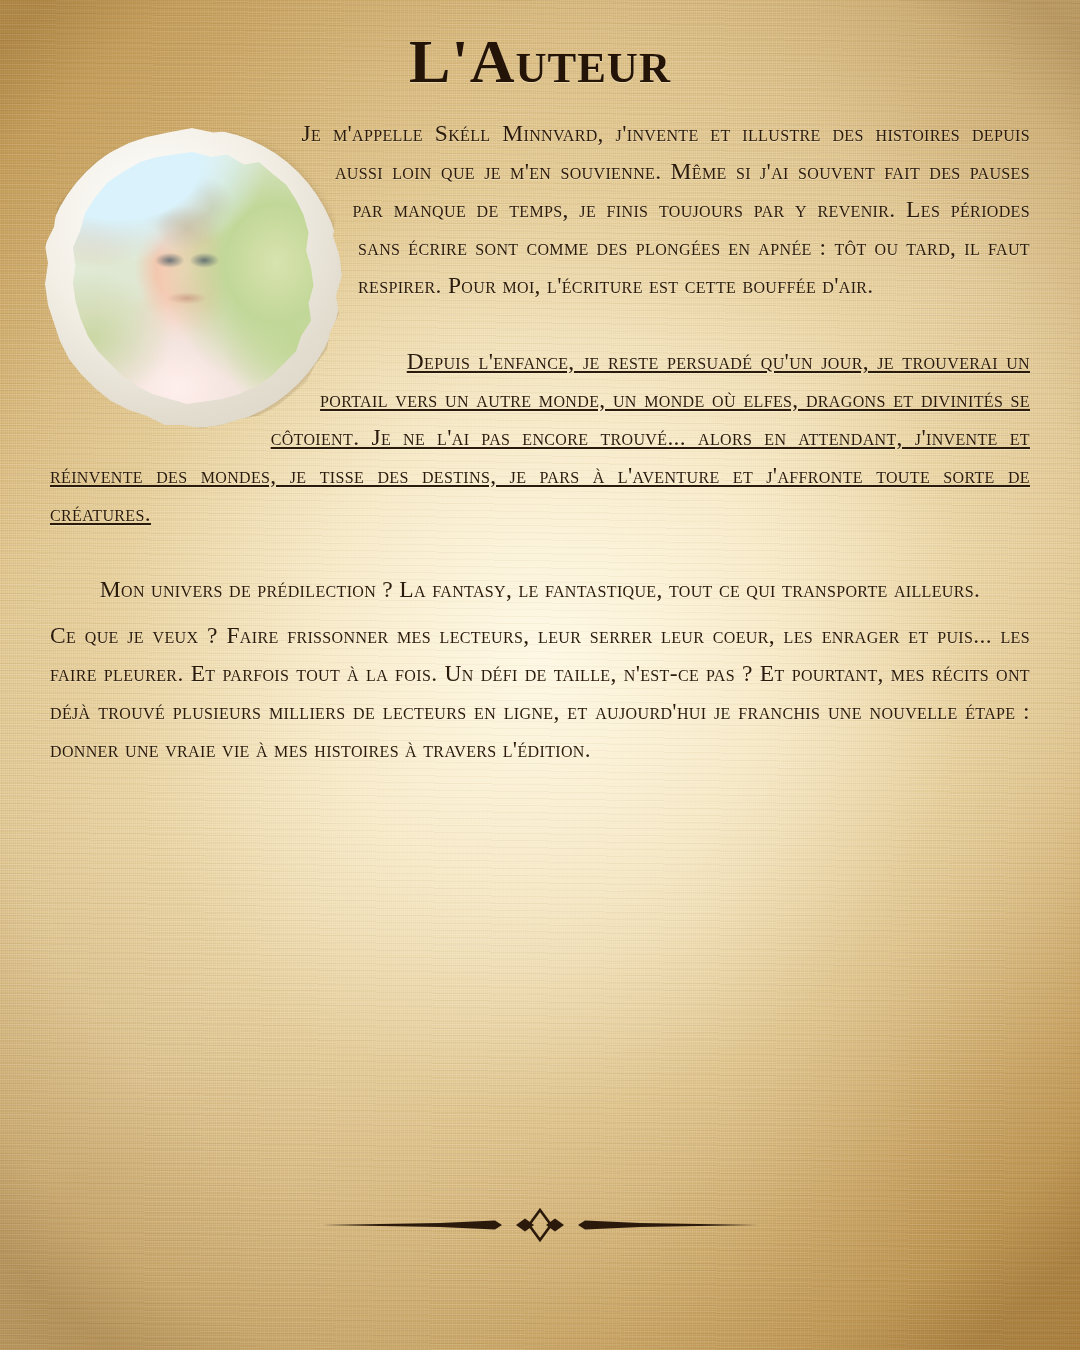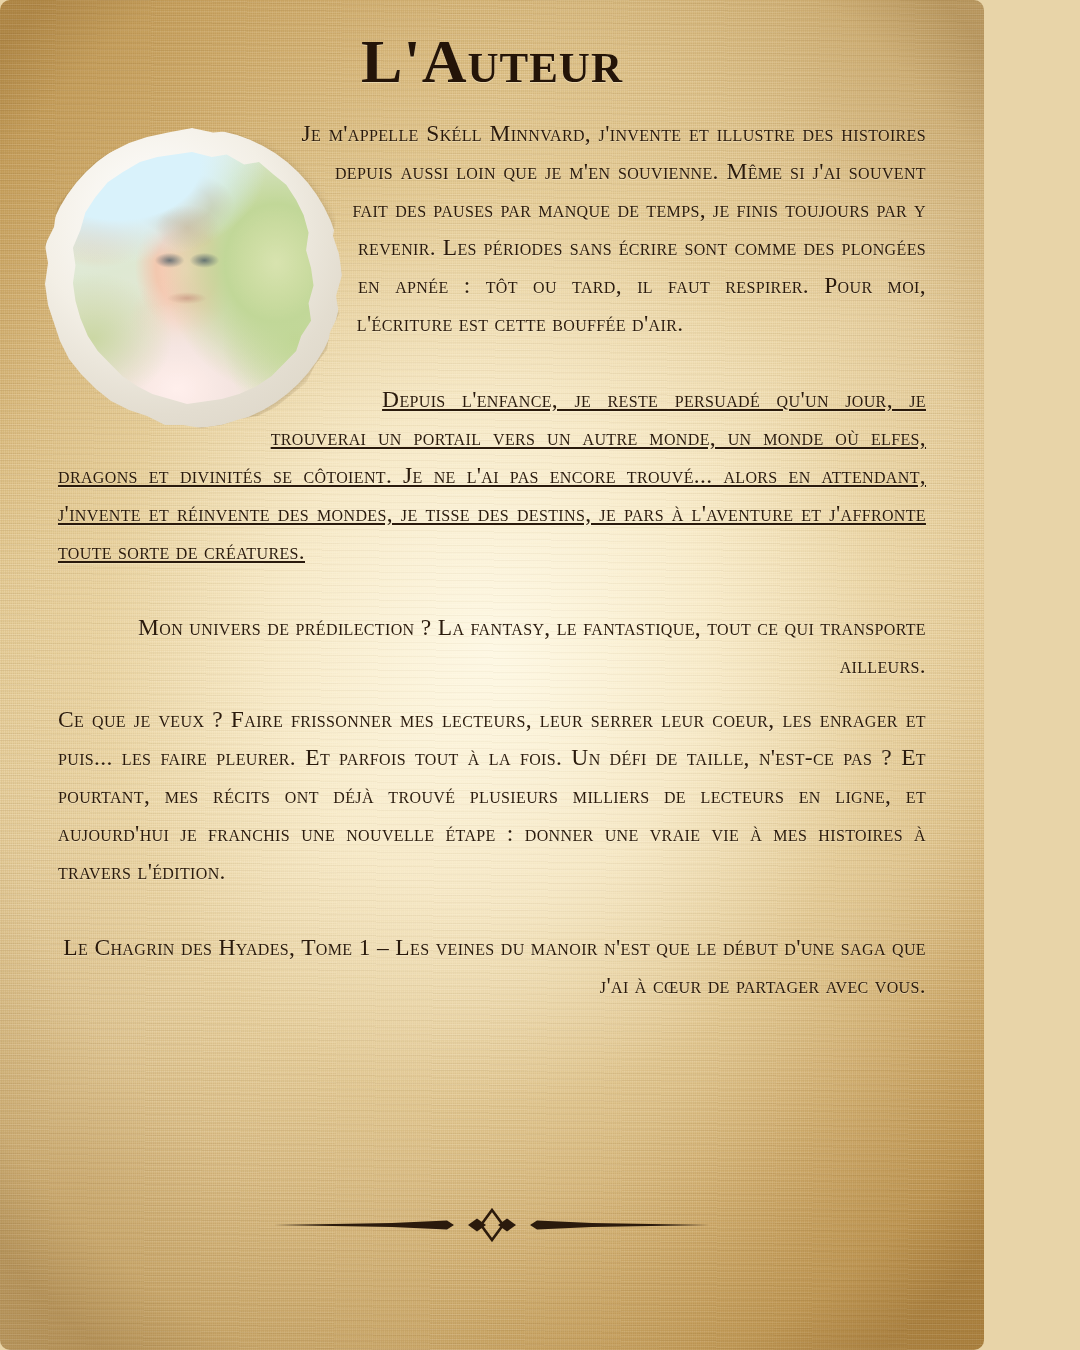--- a/index.html
+++ b/index.html
@@ -12,21 +12,21 @@
   }
 
   body {
     font-family: "Liberation Serif", "DejaVu Serif", serif;
     background: #e8d4a8;
   }
 
   
   #page {
     position: relative;
-    width: 984px;
+    width: 1080px;
     height: 1350px;
     overflow: hidden;
     background-color: #e5cfa0;
     background-image:
       
       radial-gradient(ellipse 72% 62% at 50% 48%,
          rgba(255,250,232,0.92) 0%,
          rgba(253,243,214,0.72) 30%,
          rgba(243,222,170,0.30) 55%,
          rgba(206,163,84,0.10) 72%,
@@ -52,21 +52,20 @@
          rgba(255,250,235,0.035) 4px,
          rgba(116,80,32,0.05) 4px,
          rgba(116,80,32,0.05) 5px),
       
       radial-gradient(circle at 17% 12%, rgba(176,129,52,0.30), rgba(176,129,52,0) 44%),
       radial-gradient(circle at 86% 9%,  rgba(182,134,56,0.28), rgba(182,134,56,0) 40%),
       radial-gradient(circle at 8% 88%,  rgba(170,122,48,0.30), rgba(170,122,48,0) 42%),
       radial-gradient(circle at 92% 92%, rgba(166,118,46,0.32), rgba(166,118,46,0) 44%),
       radial-gradient(circle at 50% 100%, rgba(188,142,64,0.26), rgba(188,142,64,0) 46%),
       linear-gradient(135deg, #d7b16e 0%, #ecd7a6 26%, #f5e6c0 50%, #e9d2a0 76%, #cfa660 100%);
-    border-radius: 10px;
   }
 
   
   #grain {
     position: absolute; inset: 0; pointer-events: none;
     background-image:
       repeating-linear-gradient(1deg,
         rgba(122,86,38,0.055) 0px,
         rgba(122,86,38,0.055) 1px,
         rgba(255,255,255,0) 1px,
@@ -188,25 +187,25 @@
   .photo .face-shadow {
     position: absolute; inset: 0;
     background:
       radial-gradient(ellipse 6% 3% at 41% 43%, rgba(62,82,96,.75), rgba(62,82,96,0) 100%),
       radial-gradient(ellipse 6% 3% at 55% 43%, rgba(62,82,96,.75), rgba(62,82,96,0) 100%),
       radial-gradient(ellipse 8% 2.4% at 48% 58%, rgba(180,110,96,.45), rgba(180,110,96,0) 100%),
       radial-gradient(ellipse 13% 9% at 48% 30%, rgba(150,110,60,.25), rgba(150,110,60,0) 100%);
   }
 
   p.para {
-    margin: 16px;
+    margin: 8px;
   }
   p.gap { margin-top: 38px; }
   p.indent { text-indent: 62px; text-decoration: underline; }
-  .no-justify { text-align: right; }
+  .no-justify { text-align: center; }
 
   
   #divider {
     position: absolute;
     left: 0; right: 0;
     top: 1208px;
     display: flex;
     justify-content: center;
     align-items: center;
   }
@@ -232,21 +231,20 @@
     </div>
 
     <p class="para">Je m'appelle Skéll Minnvard, j'invente et illustre des histoires depuis aussi loin que je m'en souvienne. Même si j'ai souvent fait des pauses par manque de temps, je finis toujours par y revenir. Les périodes sans écrire sont comme des plongées en apnée : tôt ou tard, il faut respirer. Pour moi, l'écriture est cette bouffée d'air.</p>
 
     <p class="para indent gap">Depuis l'enfance, je reste persuadé qu'un jour, je trouverai un portail vers un autre monde, un monde où elfes, dragons et divinités se côtoient. Je ne l'ai pas encore trouvé... alors en attendant, j'invente et réinvente des mondes, je tisse des destins, je pars à l'aventure et j'affronte toute sorte de créatures.</p>
 
     <p class="para gap no-justify">Mon univers de prédilection ? La fantasy, le fantastique, tout ce qui transporte ailleurs.</p>
 
     <p class="para">Ce que je veux ? Faire frissonner mes lecteurs, leur serrer leur coeur, les enrager et puis... les faire pleurer. Et parfois tout à la fois. Un défi de taille, n'est-ce pas ? Et pourtant, mes récits ont déjà trouvé plusieurs milliers de lecteurs en ligne, et aujourd'hui je franchis une nouvelle étape : donner une vraie vie à mes histoires à travers l'édition.</p>
 
-    <p class="para gap no-justify">Le Chagrin des Hyades, Tome 1 – Les veines du manoir n'est que le début d'une saga que j'ai à cœur de partager avec vous.</p>
 
 
 
   </div>
 
   <div id="divider">
     <svg width="440" height="34" viewBox="0 0 440 34">
 
       <path d="M2 17 L120 15.1 L175 12.4 L182 17 L175 21.6 L120 18.9 Z" fill="#2b1a0c"></path>
 

